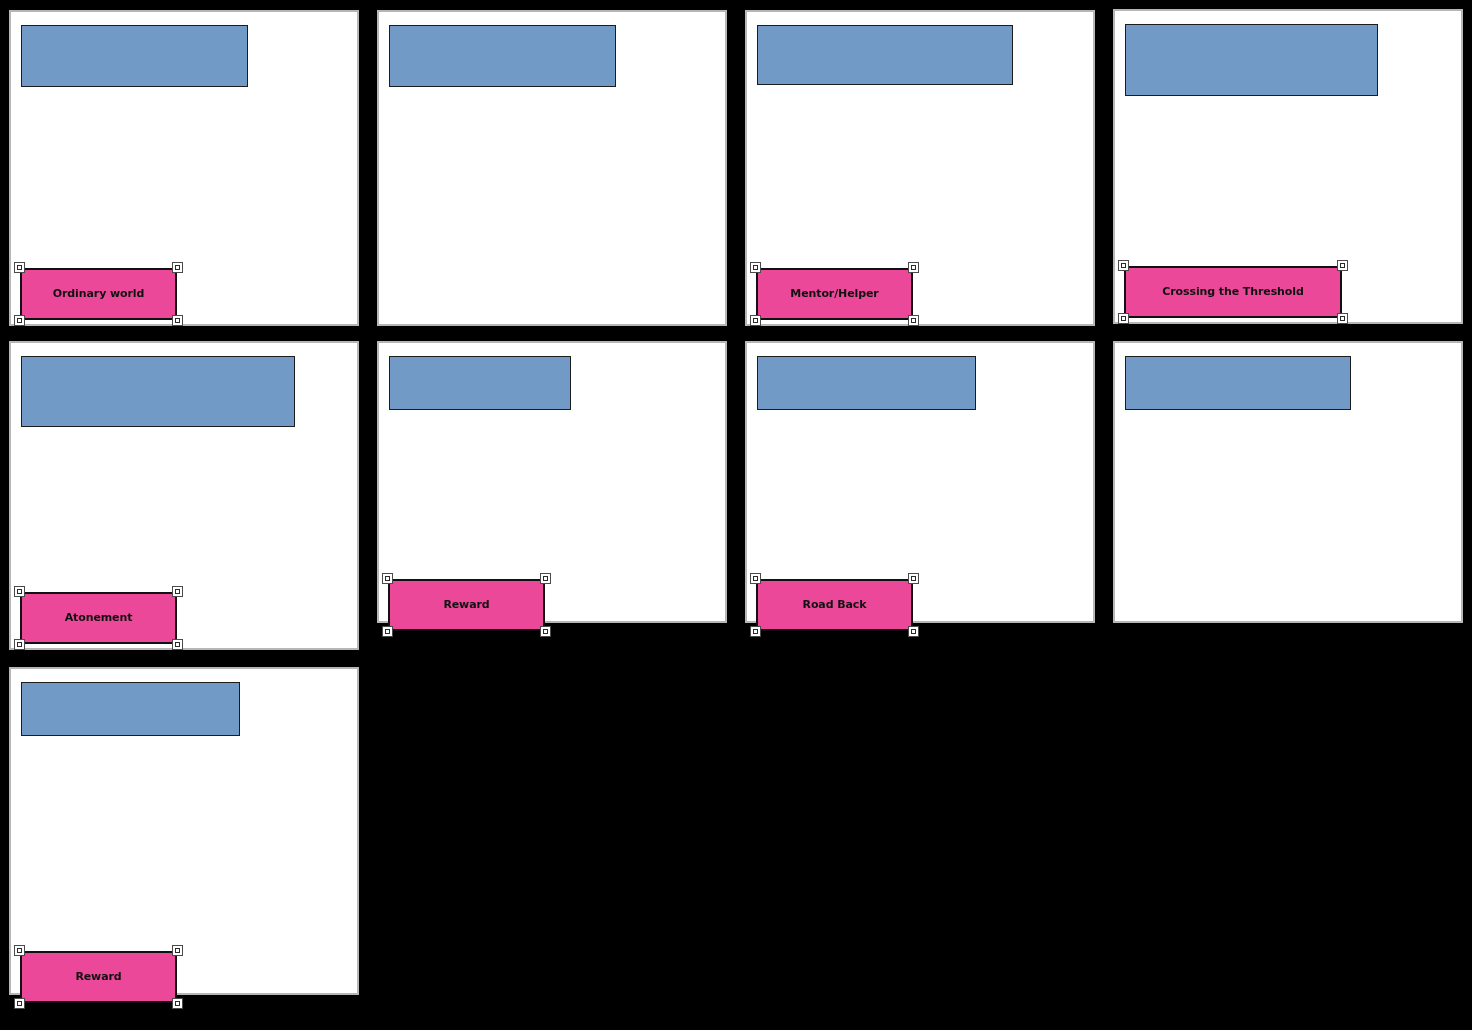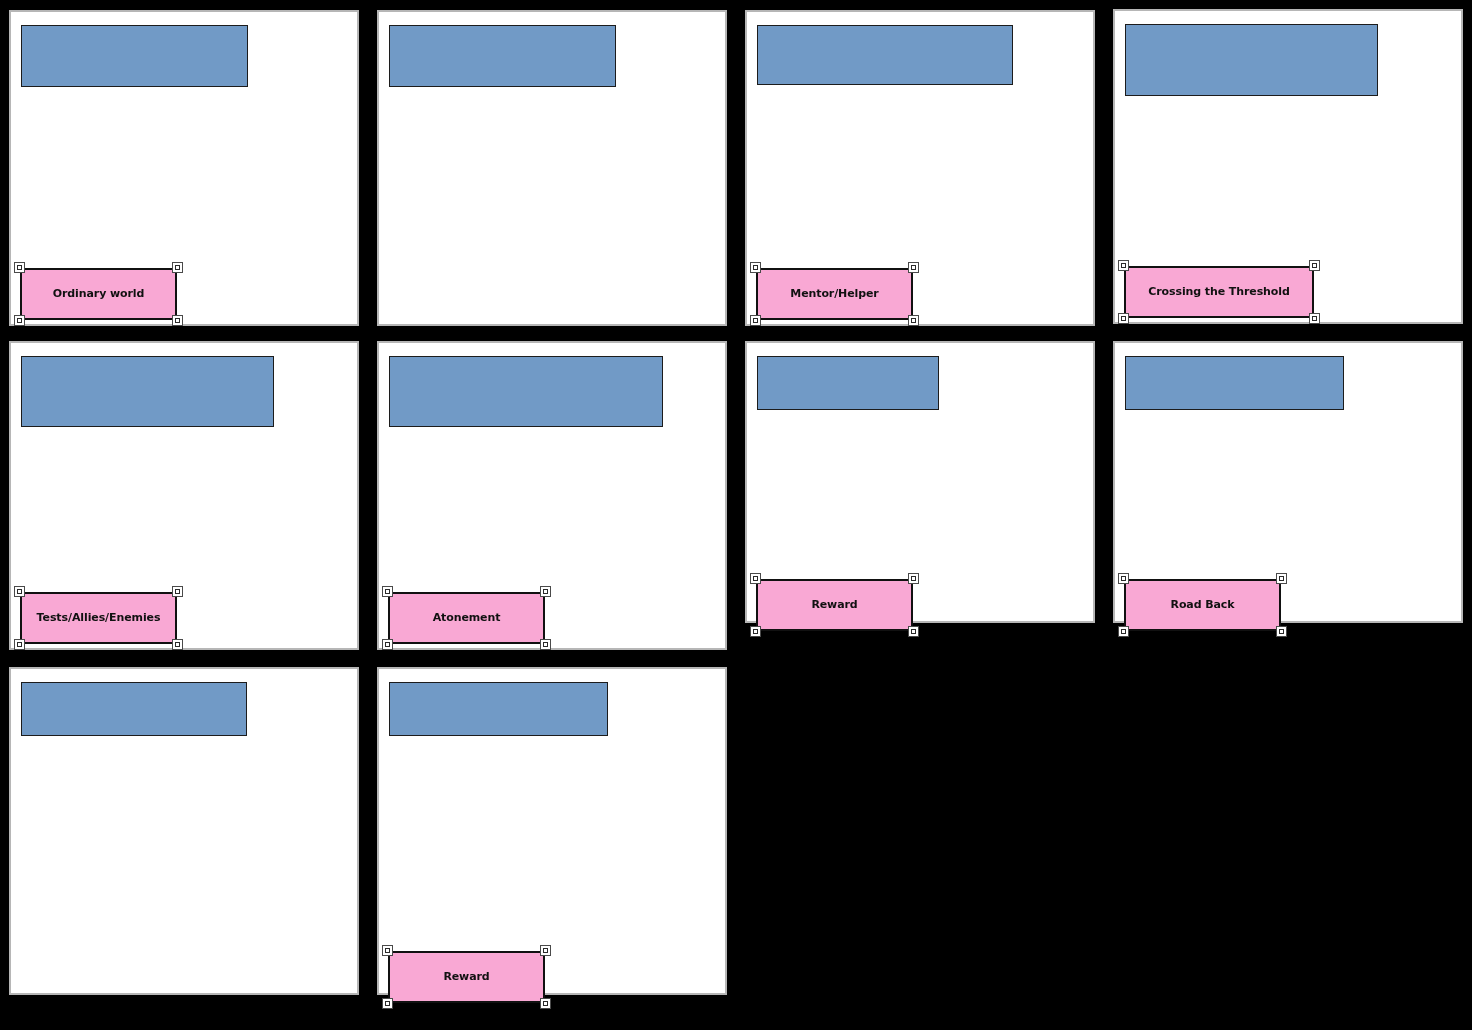--- a/index.html
+++ b/index.html
@@ -72,27 +72,27 @@
     left: 9px;
     bottom: 5px;
     width: 131px;
     height: 52px;
   }
   .r1 .caption-wrap { bottom: 4px; }
   .r2 .caption-wrap { bottom: 4px; }
   .r3 .caption-wrap { bottom: -10px; }
 
   
-  .caption-wrap.wide  { width: 190px; }
+  .caption-wrap.wide  { width: 218px; }
   .caption-wrap.wide2 { width: 157px; }
 
   .caption-box {
     position: absolute;
     inset: 0;
-    background: #f9a8d4;
+    background: #ec4899;
     border: 2px solid #111111;
     display: flex;
     align-items: center;
     justify-content: center;
     text-align: center;
     padding: 0 4px;
   }
 
   .caption-text {
     font-family: "DejaVu Sans", "Liberation Sans", sans-serif;
@@ -200,42 +200,20 @@
         <div class="handle bl">
             <div class="handle-inner"></div>
           </div>
         <div class="handle br">
             <div class="handle-inner"></div>
           </div>
       </div>
     </div>
   </div>
 
-  <div class="cell r2 c2">
-    <div class="panel">
-      <div class="placeholder"></div>
-      <div class="caption-wrap wide2">
-        <div class="caption-box">
-          <span class="caption-text">Tests/Allies/Enemies</span>
-        </div>
-        <div class="handle tl">
-            <div class="handle-inner"></div>
-          </div>
-        <div class="handle tr">
-            <div class="handle-inner"></div>
-          </div>
-        <div class="handle bl">
-            <div class="handle-inner"></div>
-          </div>
-        <div class="handle br">
-            <div class="handle-inner"></div>
-          </div>
-      </div>
-    </div>
-  </div>
 
   <div class="cell r2 c3">
     <div class="panel">
       <div class="placeholder"></div>
       <div class="caption-wrap wide2">
         <div class="caption-box">
           <span class="caption-text">Atonement</span>
         </div>
         <div class="handle tl">
             <div class="handle-inner"></div>

